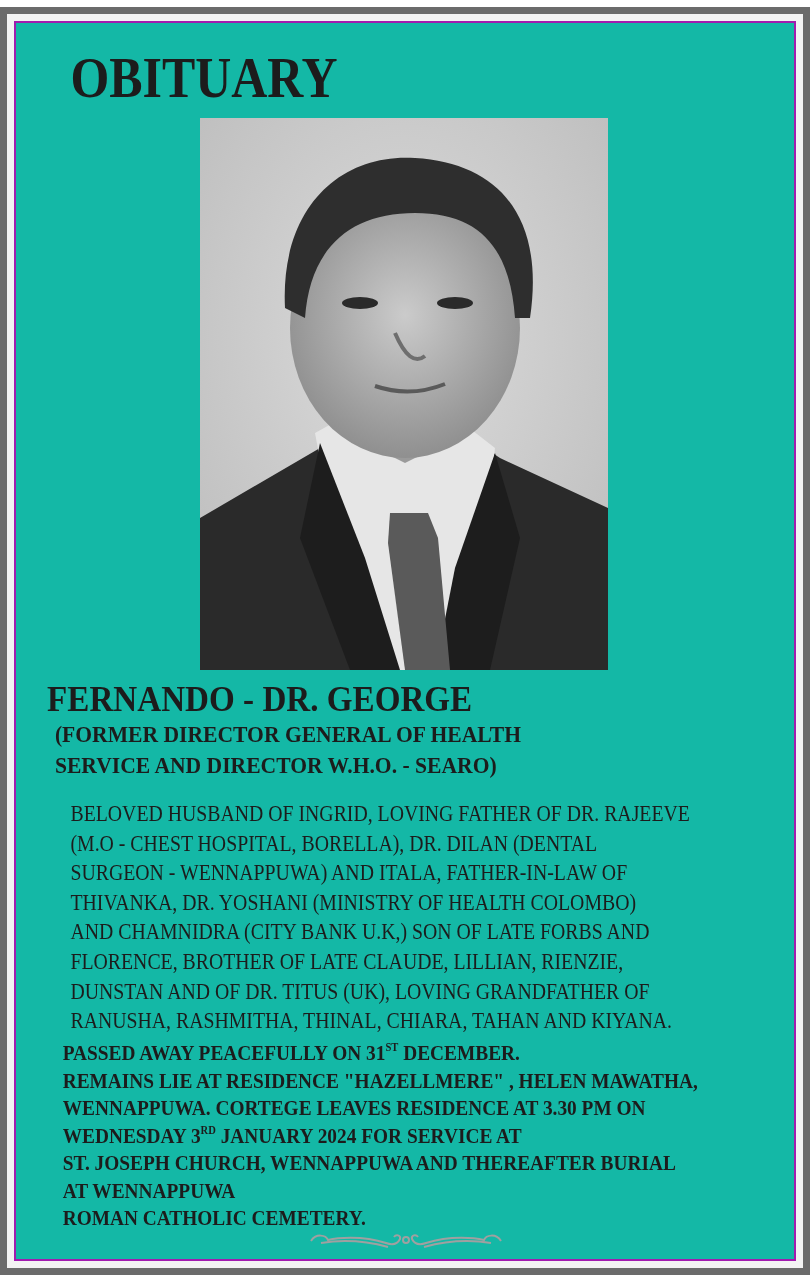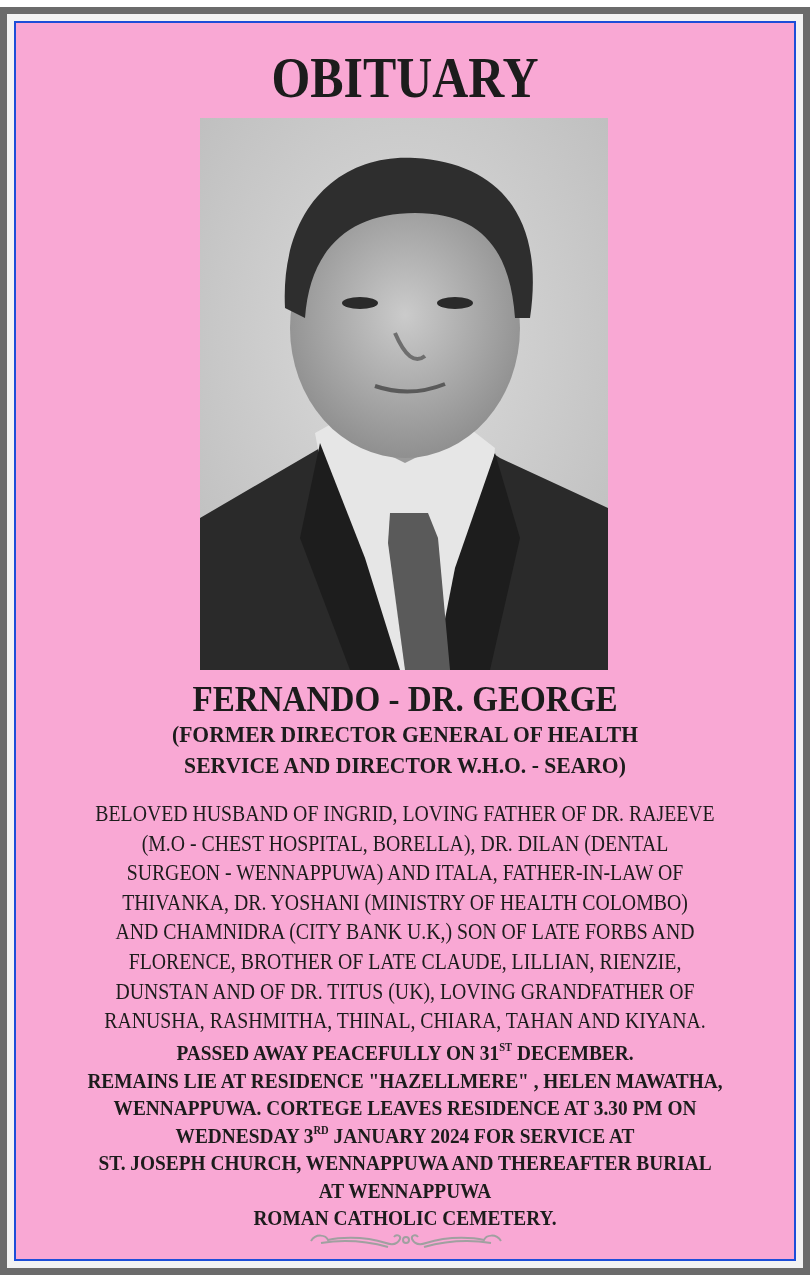--- a/index.html
+++ b/index.html
@@ -7,22 +7,22 @@
   .outer {
     position: absolute; left: 0; top: 7px; width: 810px; height: 1268px;
     box-sizing: border-box; background: #6b6b6b; padding: 7px;
   }
   .gap {
     width: 100%; height: 100%; box-sizing: border-box;
     background: #f3f3f3; padding: 7px;
   }
   .inner {
     width: 100%; height: 100%; box-sizing: border-box;
-    border: 2px solid #1d4ed8; background: #f9a8d4;
-    position: relative; text-align: center; color: #1c1c1c;
+    border: 2px solid #a21caf; background: #14b8a6;
+    position: relative; color: #1c1c1c;
     font-family: "Liberation Serif", "DejaVu Serif", serif;
   }
   .title {
     position: absolute; left: 0; right: 0; top: 26px;
     font-size: 58px; font-weight: bold; letter-spacing: 0px;
     transform: scaleX(0.86); line-height: 1;
   }
   .photo {
     position: absolute; left: 184px; top: 95px; width: 408px; height: 552px;
     background: #cfcfcf; overflow: hidden;

